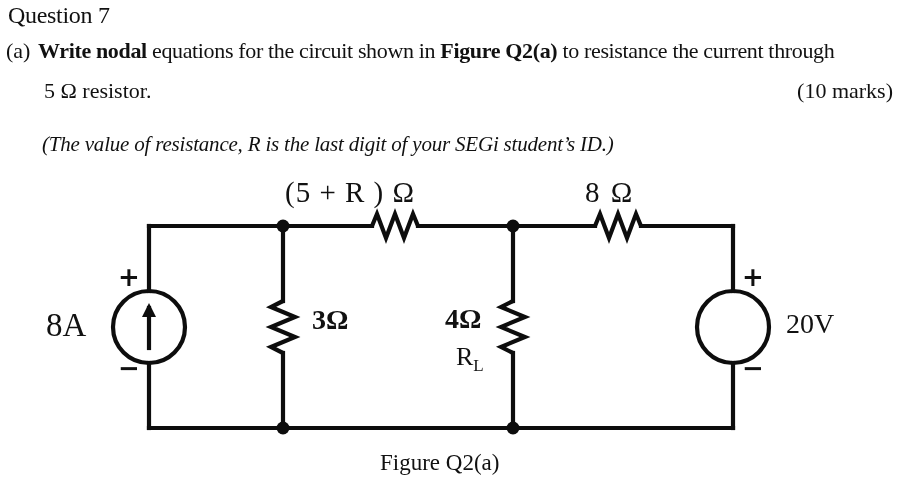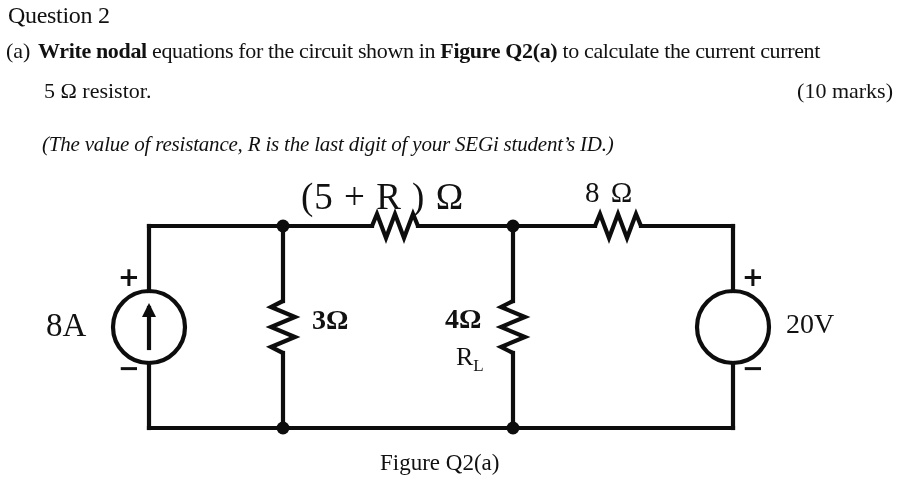--- a/index.html
+++ b/index.html
@@ -75,21 +75,21 @@
   #circuit svg { display: block; }
 
   
   .clabel {
     position: absolute;
     font-size: 27px;
     white-space: nowrap;
     line-height: 1;
   }
   .lbl-8a   { left: 46px;  top: 309px; font-size: 33px; }
-  .lbl-top  { left: 301px; top: 178px; font-size: 37px; letter-spacing: 1px; }
+  .lbl-top  { left: 285px; top: 178px; font-size: 29px; letter-spacing: 1px; }
   .lbl-3    { left: 296px; top: 306px; font-size: 28px; font-weight: bold; margin-left: 16px; }
   .lbl-4    { left: 445px; top: 305px; font-size: 28px; font-weight: bold; }
   .lbl-rl   { left: 456px; top: 344px; font-size: 26px; }
   .lbl-rl sub { font-size: 17px; }
   .lbl-8ohm { left: 585px; top: 178px; font-size: 29px; letter-spacing: 2px; }
   .lbl-20v  { left: 786px; top: 310px; font-size: 28px; font-weight: normal; }
   .caption  {
     position: absolute;
     left: 380px;
     top: 450px;
@@ -104,25 +104,25 @@
     line-height: 1;
   }
   .pm-i-plus  { left: 118px; top: 264px; }
   .pm-i-minus { left: 118px; top: 355px; }
   .pm-v-plus  { left: 742px; top: 264px; }
   .pm-v-minus { left: 742px; top: 355px; }
 </style>
 </head>
 <body>
 
-<div class="qtitle">Question 2</div>
+<div class="qtitle">Question 7</div>
 
 <div class="part-marker">(a)</div>
 
-<div class="qline1"><span class="b">Write nodal</span><span> equations for the circuit shown in </span><span class="b">Figure Q2(a)</span><span> to calculate the current current</span></div>
+<div class="qline1"><span class="b">Write nodal</span><span> equations for the circuit shown in </span><span class="b">Figure Q2(a)</span><span> to resistance the current through</span></div>
 
 <div class="qline2">5 Ω resistor.</div>
 
 <div class="marks">(10 marks)</div>
 
 <div class="qline3">(The value of resistance, R is the last digit of your SEGi student’s ID.)</div>
 
 <div id="circuit">
   <svg width="901" height="290" viewBox="0 0 901 290" xmlns="http://www.w3.org/2000/svg">
     <g stroke="#0d0d0d" stroke-width="4.2" fill="none" stroke-linecap="square">

